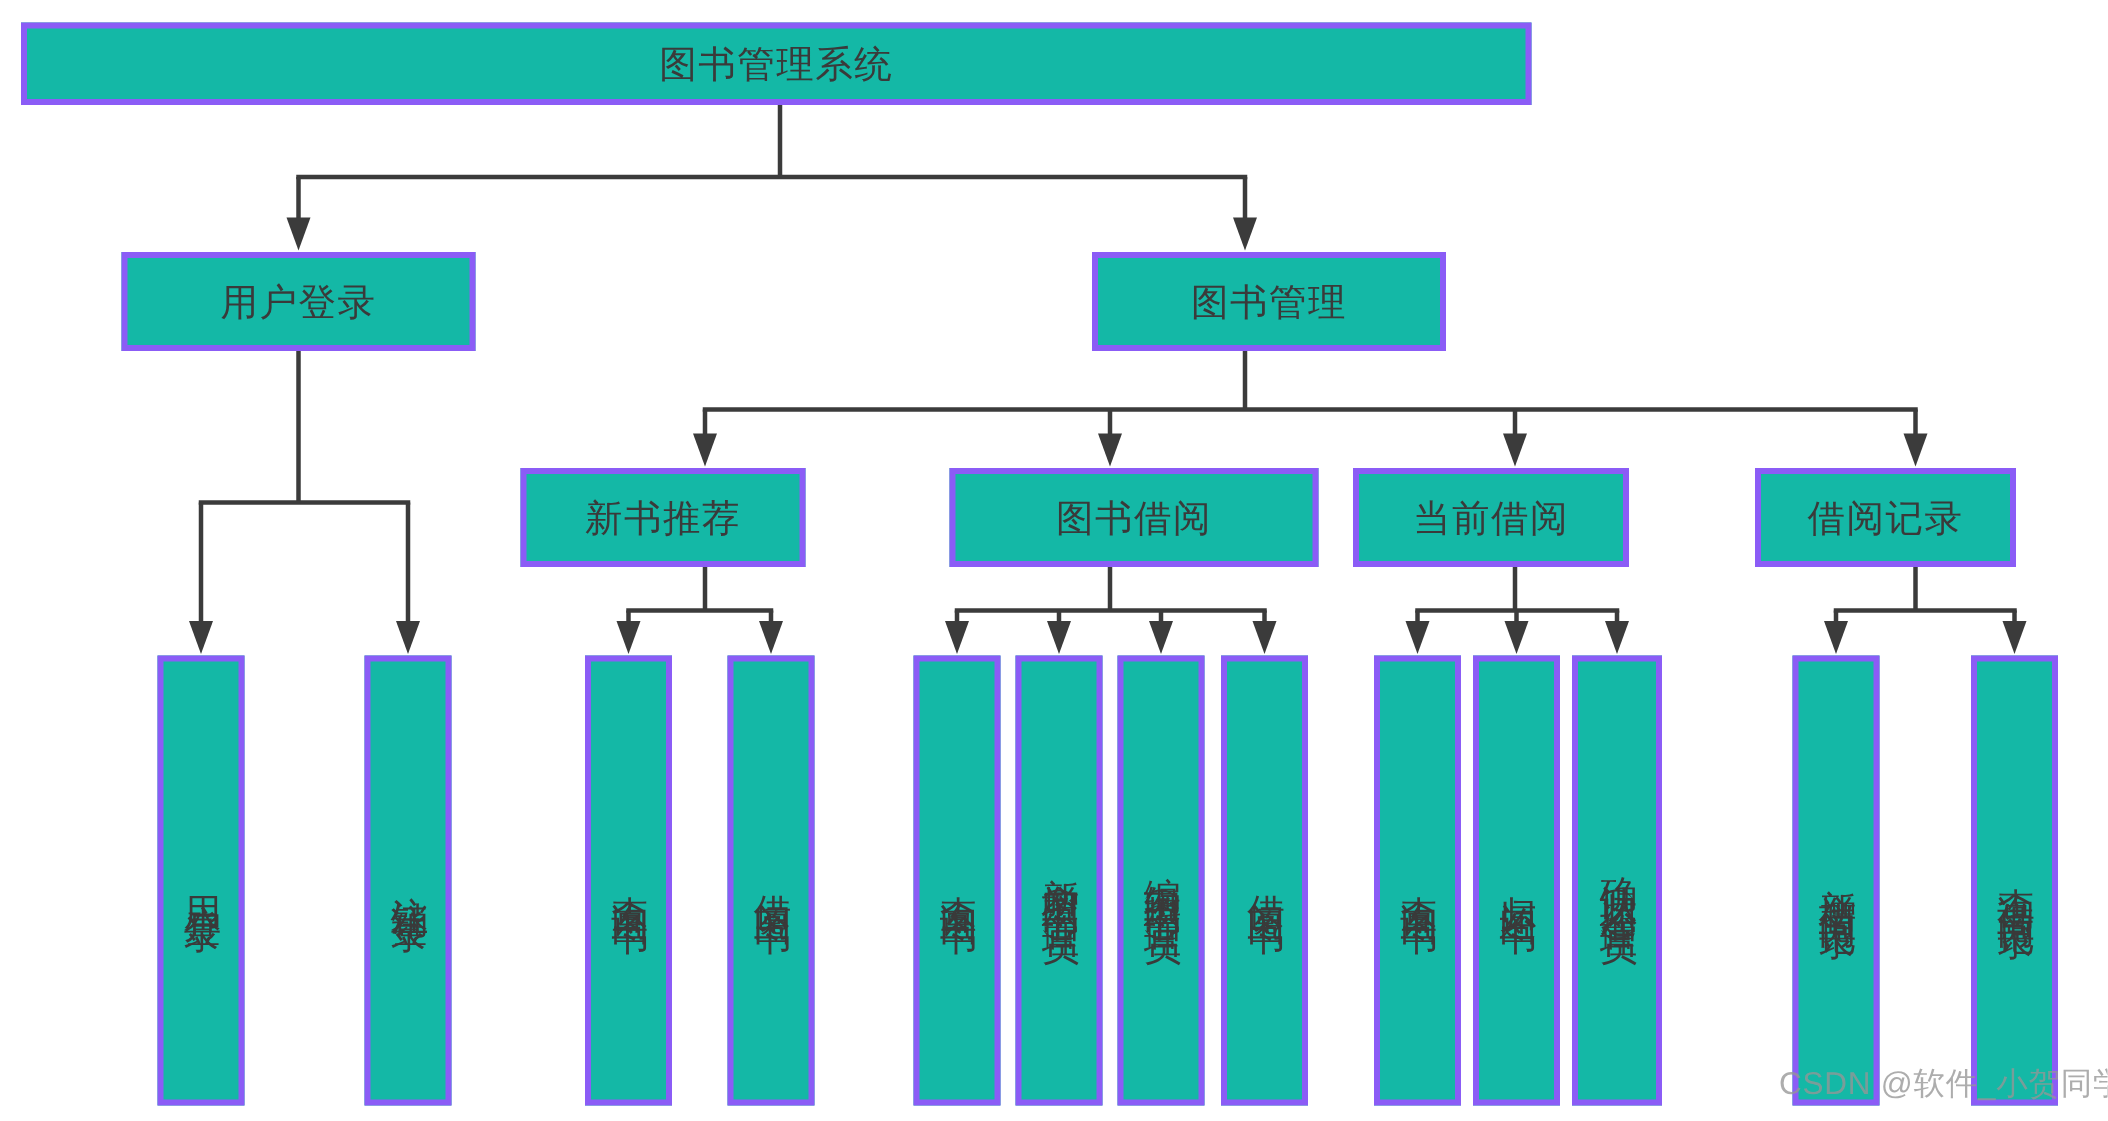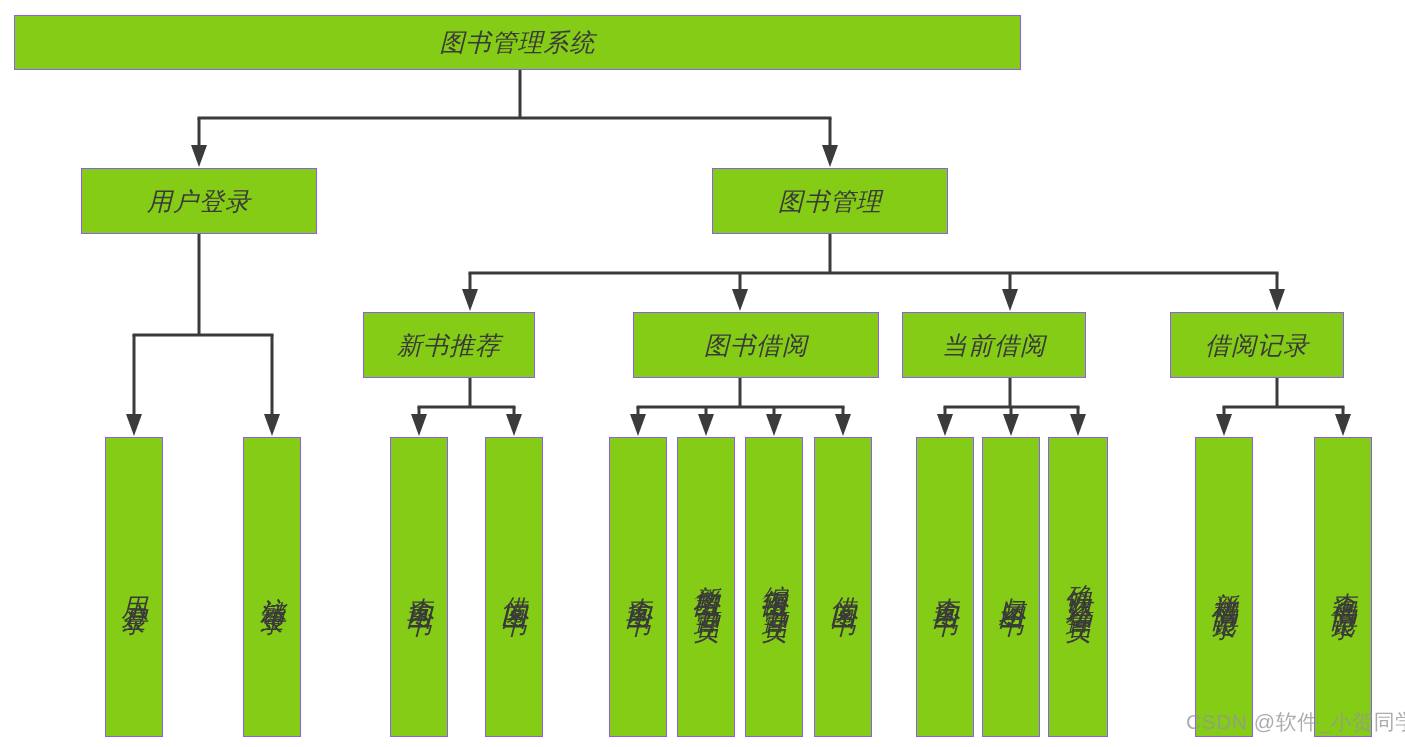--- a/index.html
+++ b/index.html
@@ -1,22 +1,22 @@
 <!DOCTYPE html>
 <html><head>
 <meta charset="utf-8">
 <style>
   html,body{margin:0;padding:0;}
   body{
     width:1405px;height:747px;position:relative;background:#ffffff;
     font-family:"Liberation Sans", sans-serif;color:#3a3a3a;overflow:hidden;
   }
   .node{
-    position:absolute;box-sizing:border-box;background:#84cc16;
-    border:1px solid #8b5cf6;display:flex;align-items:center;justify-content:center;font-style:italic;
+    position:absolute;box-sizing:border-box;background:#14b8a6;
+    border:4px solid #8b5cf6;display:flex;align-items:center;justify-content:center;
   }
   .hbox{font-size:25px;letter-spacing:1px;white-space:nowrap;}
   .vbox{
     font-size:25px;writing-mode:vertical-rl;text-orientation:mixed;
     letter-spacing:5px;line-height:1;text-align:center;
   }
   #connectors{position:absolute;left:0;top:0;pointer-events:none;}
   #watermark{
     position:absolute;left:1186px;top:708px;width:216px;
     font-size:21px;color:rgba(150,150,150,0.78);white-space:nowrap;
@@ -91,23 +91,23 @@
     <path d="M1011 436 L1003 414 L1019 414 Z"></path>
     <path d="M1078 436 L1070 414 L1086 414 Z"></path>
     <path d="M1224 436 L1216 414 L1232 414 Z"></path>
     <path d="M1343 436 L1335 414 L1351 414 Z"></path>
   </g>
 </svg>
 
 <div class="node hbox" style="left:14px;top:15px;width:1007px;height:55px">图书管理系统</div>
 
 <div class="node hbox" style="left:81px;top:168px;width:236px;height:66px">用户登录</div>
-<div class="node hbox" style="left:712px;top:168px;width:236px;height:66px">图书管理</div>
+<div class="node hbox" style="left:728px;top:168px;width:236px;height:66px">图书管理</div>
 
-<div class="node hbox" style="left:363px;top:312px;width:172px;height:66px">新书推荐</div>
+<div class="node hbox" style="left:347px;top:312px;width:190px;height:66px">新书推荐</div>
 <div class="node hbox" style="left:633px;top:312px;width:246px;height:66px">图书借阅</div>
 <div class="node hbox" style="left:902px;top:312px;width:184px;height:66px">当前借阅</div>
 <div class="node hbox" style="left:1170px;top:312px;width:174px;height:66px">借阅记录</div>
 
 <div class="node vbox" style="left:105px;top:437px;width:58px;height:300px">用户登录</div>
 <div class="node vbox" style="left:243px;top:437px;width:58px;height:300px">注销登录</div>
 
 <div class="node vbox" style="left:390px;top:437px;width:58px;height:300px">查询图书</div>
 <div class="node vbox" style="left:485px;top:437px;width:58px;height:300px">借阅图书</div>
 

